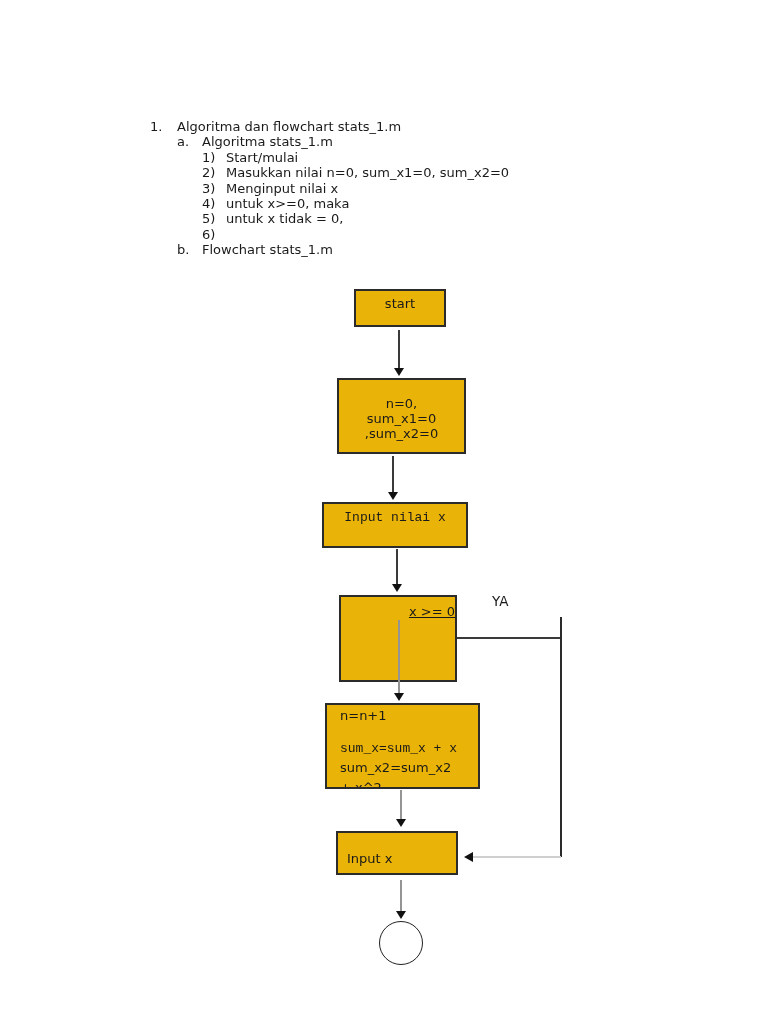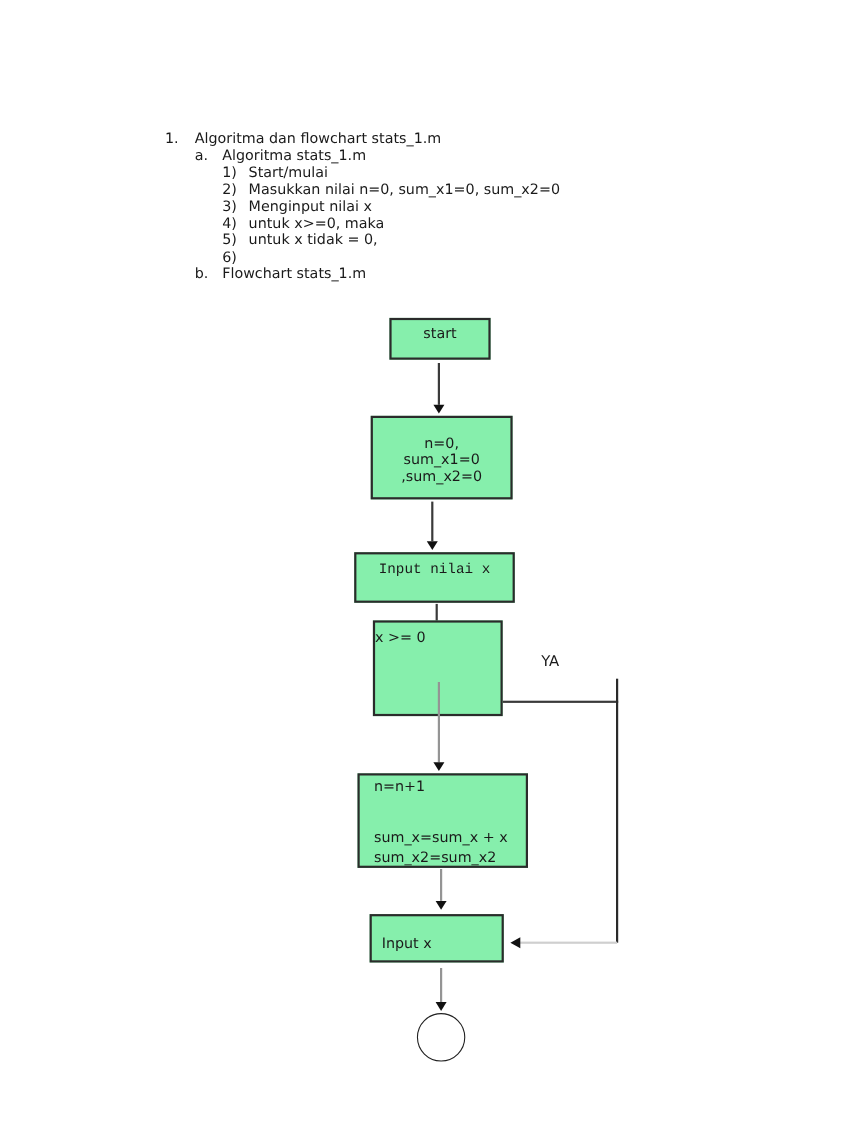--- a/index.html
+++ b/index.html
@@ -10,30 +10,30 @@
   
   .outline{position:absolute; left:150px; top:119px; width:480px; font-size:13px;}
   .row{display:flex; line-height:15.4px; white-space:nowrap;}
   .row .mk{flex:0 0 auto;}
   .lvl1 .mk{width:27px;}
   .lvl2{padding-left:27px;} .lvl2 .mk{width:25px;}
   .lvl3{padding-left:52px;} .lvl3 .mk{width:24px;}
   
   .node{
     position:absolute; box-sizing:border-box; border:2px solid #2b2b2b;
-    background:#86efac; font-size:13px; line-height:15px;
+    background:#eab308; font-size:13px; line-height:15px;
   }
   .n1{left:354px; top:289px; width:92px;  height:38px; text-align:center; padding-top:5px;}
   .n2{left:337px; top:378px; width:129px; height:76px; text-align:center; padding-top:16px;}
   .n3{left:322px; top:502px; width:146px; height:46px; text-align:center; padding-top:6px;font-family:Liberation Mono, monospace;}
-  .n4{left:339px; top:564px; width:118px; height:87px; text-align:left; padding-top:7px;}
+  .n4{left:339px; top:595px; width:118px; height:87px; text-align:right; padding-top:7px;text-decoration:underline;}
   .n5{left:325px; top:703px; width:155px; height:86px; padding:3px 0 0 13px; overflow:hidden;}
   .n6{left:336px; top:831px; width:122px; height:44px; padding:18px 0 0 9px;}
   .n5 .ln{line-height:16px;}
-  .n5 .ln:nth-child(2){margin-top:30px;}
+  .n5 .ln:nth-child(2){margin-top:17px;font-family:Liberation Mono, monospace;}
   .n5 .ln:nth-child(3){margin-top:3px;}
   .n5 .ln:nth-child(4){margin-top:4px;}
   .vline{position:absolute; width:2px; background:#3a3a3a;}
   .hline{position:absolute; height:2px; background:#3a3a3a;}
   .faint{background:#cfcfcf;}
   .grayline{background:#949494;}
   .head-down{position:absolute; width:0; height:0;
     border-left:5px solid transparent; border-right:5px solid transparent;
     border-top:8px solid #111;}
   .head-left{position:absolute; width:0; height:0;

